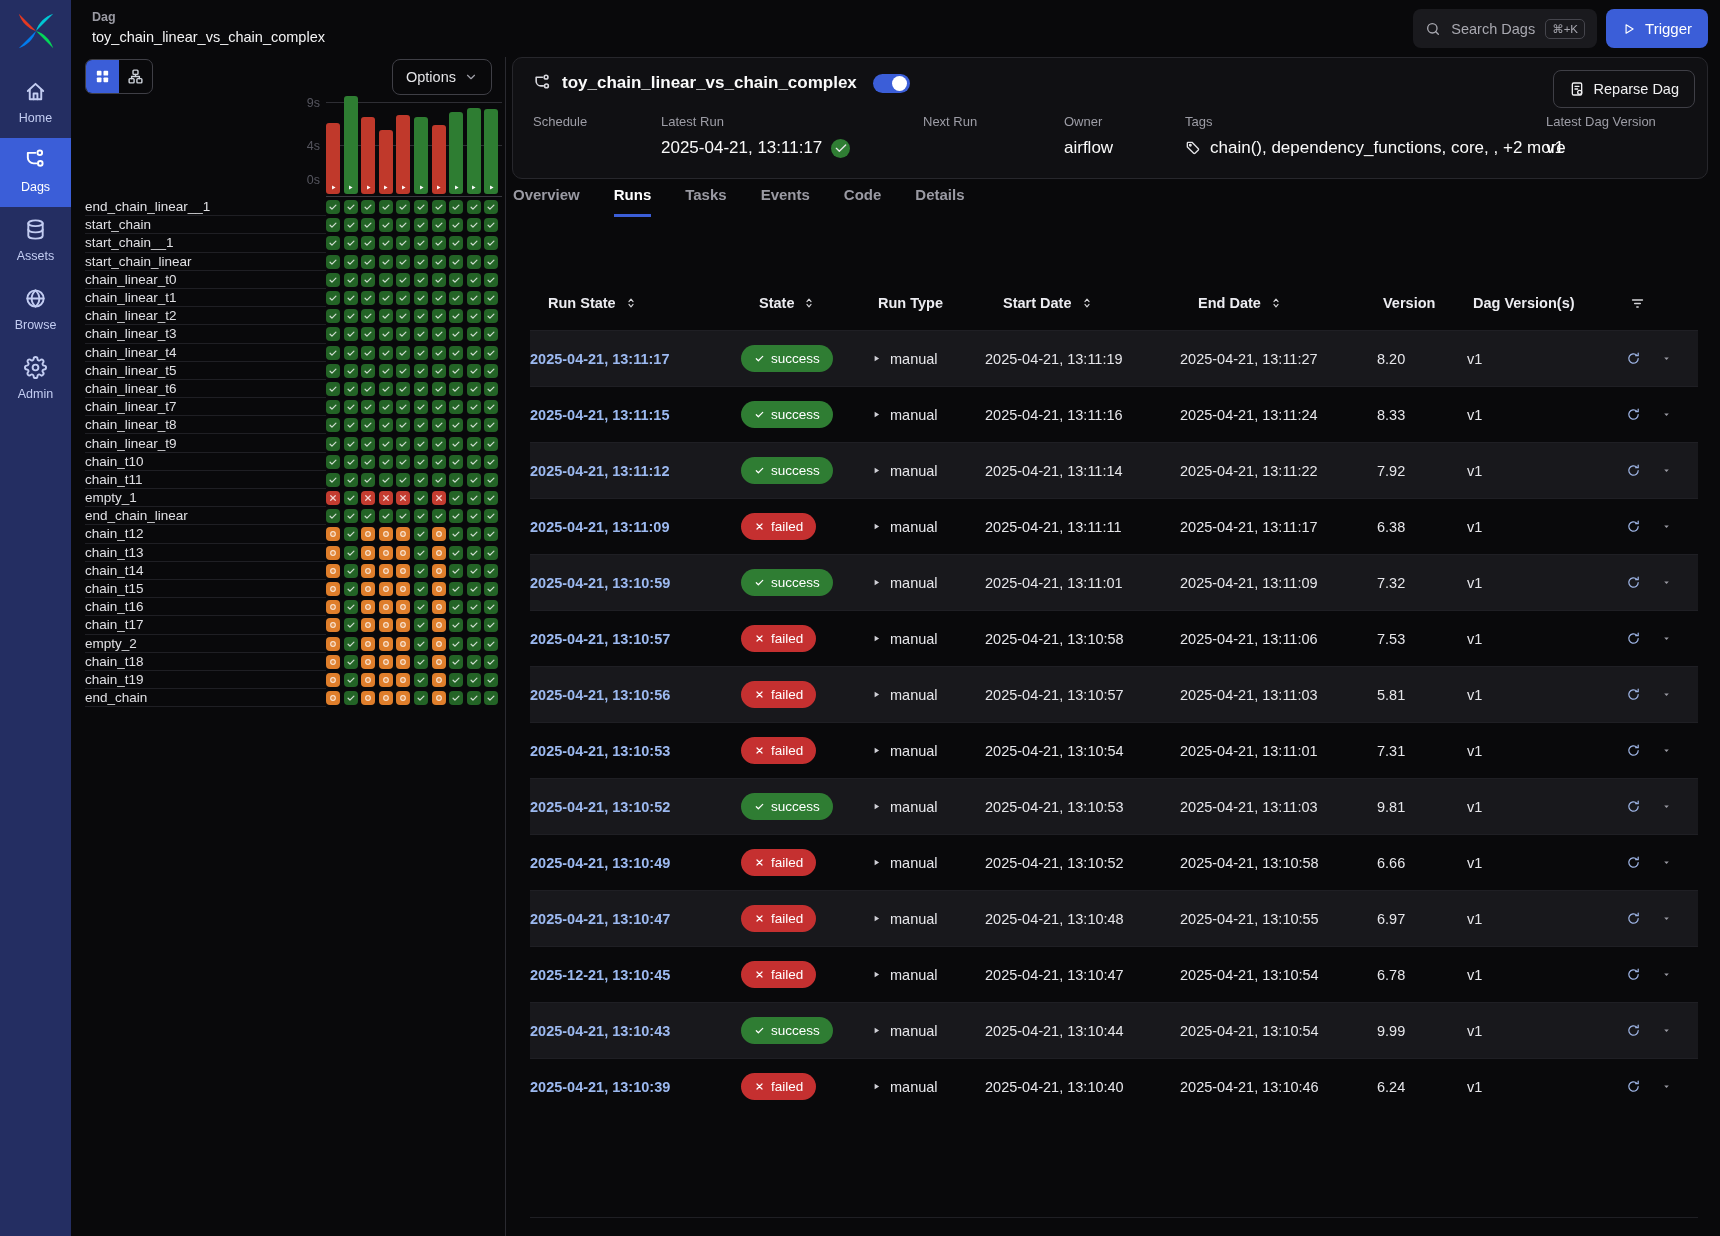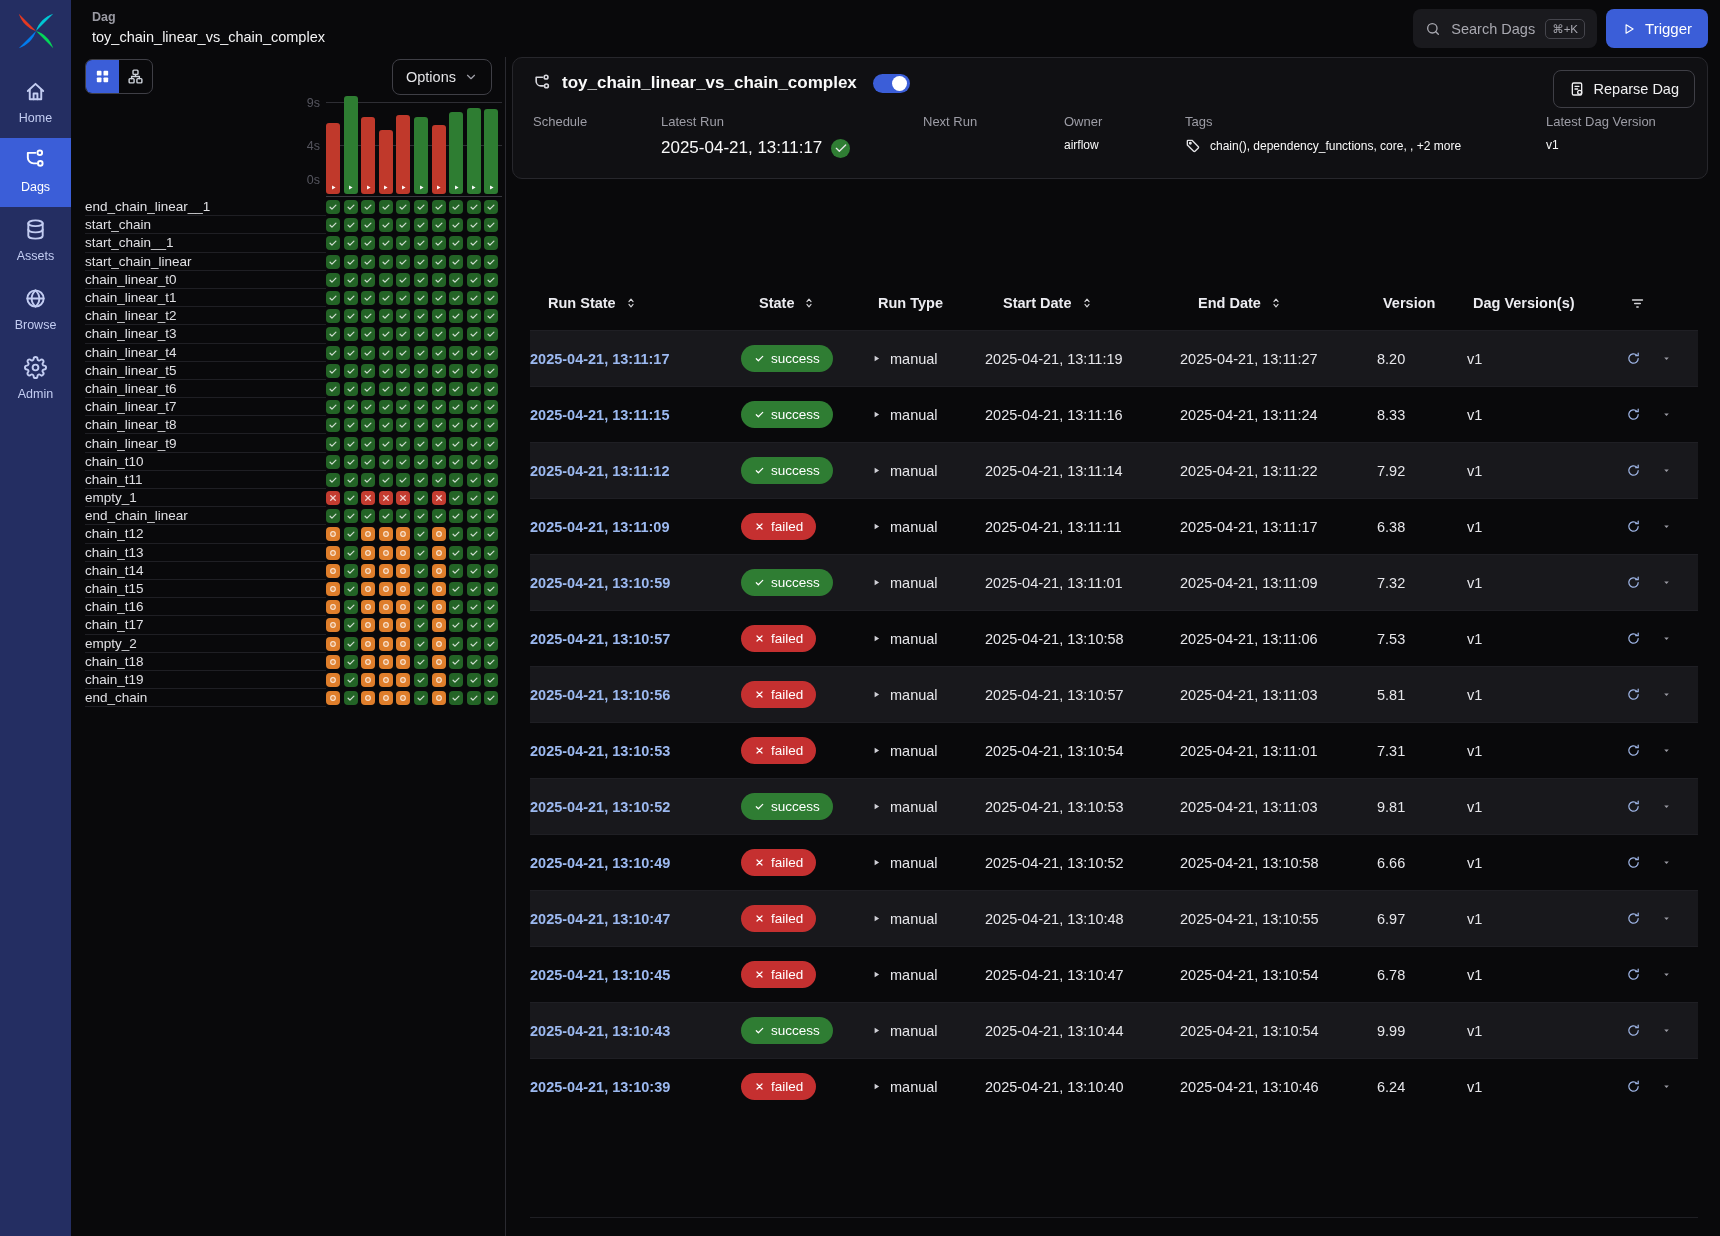--- a/index.html
+++ b/index.html
@@ -64,21 +64,21 @@
 .card-head{position:absolute;left:20px;top:15px;display:flex;align-items:center;gap:10px}
 .card-head svg{width:19px;height:19px;color:#d8d8de}
 .dag-title{font-size:17px;font-weight:700;color:#fafafa}
 .switch{width:37px;height:19px;border-radius:10px;background:#3b5ed8;position:relative;cursor:pointer;margin-left:6px}
 .switch .knob{position:absolute;right:2.5px;top:2px;width:15px;height:15px;border-radius:50%;background:#fff}
 .reparse-btn{position:absolute;right:12px;top:12px;height:38px;border:1px solid #3f3f46;border-radius:8px;
   display:flex;align-items:center;gap:9px;padding:0 15px;font-size:14.5px;color:#f0f0f2;cursor:pointer}
 .reparse-btn svg{width:16px;height:16px}
 .field{position:absolute;top:56px}
 .field .flabel{font-size:13px;color:#9d9da6}
-.field .fval{margin-top:9px;font-size:12px;color:#fafafa;display:flex;align-items:center;gap:9px;white-space:nowrap}
+.field .fval{margin-top:9px;font-size:17px;color:#fafafa;display:flex;align-items:center;gap:9px;white-space:nowrap}
 .field .fval svg{width:16px;height:16px;color:#e4e4e7}
 .okdot{width:19px;height:19px;border-radius:50%;background:#2f7d33;display:flex;align-items:center;justify-content:center}
 .okdot svg{width:11px;height:11px;color:#fff}
 .f0{left:20px}.f1{left:148px}.f2{left:410px}.f3{left:551px}.f4{left:672px}.f5{left:1033px}
 .f1 .fval{font-size:17px}
 
 
 .tabs{position:absolute;left:513px;top:186px;display:flex;gap:34px}
 .tab{font-size:15px;font-weight:600;color:#9a9aa3;padding-bottom:11px;cursor:pointer;border-bottom:3px solid transparent}
 .tab.active{color:#fff;border-bottom-color:#3b5ed8}
@@ -1936,20 +1936,28 @@
         </div>
         <div class="field f5">
           <div class="flabel">Latest Dag Version</div>
           <div class="fval">
             <span>v1</span>
           </div>
         </div>
       </div>
   </section>
 
+  <nav class="tabs" id="tabs">
+      <div class="tab">Overview</div>
+      <div class="tab active">Runs</div>
+      <div class="tab">Tasks</div>
+      <div class="tab">Events</div>
+      <div class="tab">Code</div>
+      <div class="tab">Details</div>
+    </nav>
 
   <section class="table">
     <div class="rgrid thead" id="thead">
         <div class="hc pad sortable">
           <span>Run State</span>
           <svg viewBox="0 0 24 24" class="ic">
             <path d="m8.5 9.5 3.5-4 3.5 4"></path>
             <path d="m8.5 14.5 3.5 4 3.5-4"></path>
           </svg>
         </div>
@@ -2336,21 +2344,21 @@
               </svg>
             </span>
             <span class="caret">
               <svg viewBox="0 0 24 24">
                 <path d="m7 10 5 5 5-5z"></path>
               </svg>
             </span>
           </div>
         </div>
         <div class="rgrid trw">
-          <div><span class="runlink">2025-04-21, 13:10:45</span></div>
+          <div><span class="runlink">2025-12-21, 13:10:45</span></div>
           <div><span class="pill" style="background: rgb(197, 48, 48);">
               <svg viewBox="0 0 24 24" class="ic">
                 <path d="M6.5 6.5l11 11M17.5 6.5l-11 11"></path>
               </svg>
               <span>failed</span>
             </span></div>
           <div class="rtype">
             <svg viewBox="0 0 24 24">
               <path d="M7 4.8 19 12 7 19.2z"></path>
             </svg>

